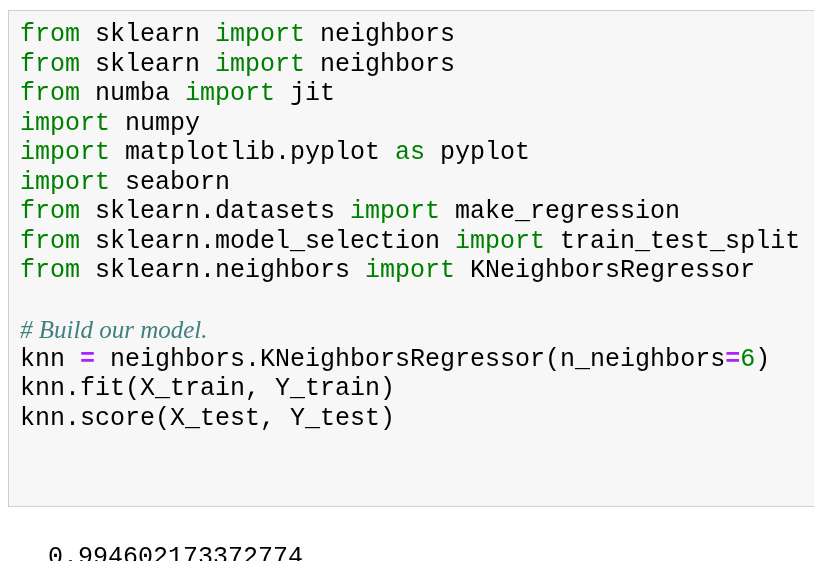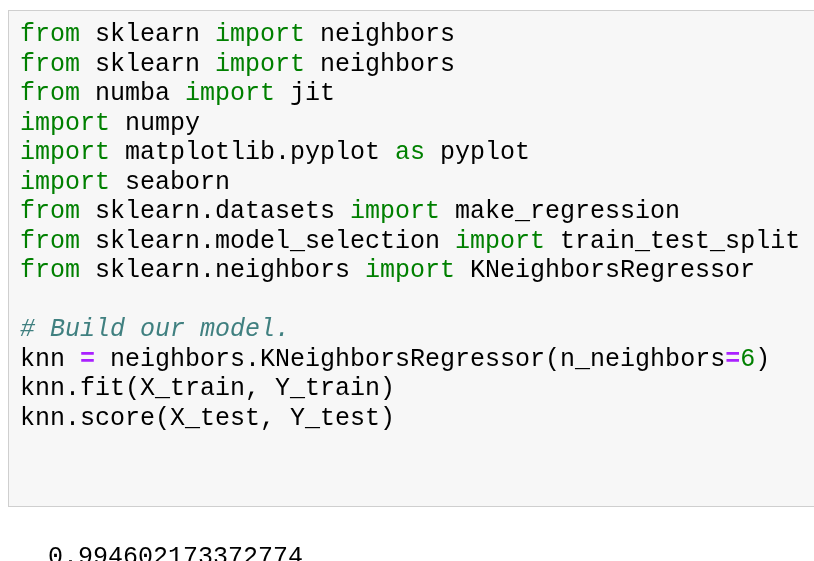--- a/index.html
+++ b/index.html
@@ -31,21 +31,21 @@
     font-family: "Liberation Mono", monospace;
     font-size: 25px;
     line-height: 29.5px;
     color: var(--text-color, #000000);
   }
   .code-line {
     white-space: pre;
     height: 29.5px;
   }
   .tok-kw  { color: var(--kw-color, #008000); font-weight: normal; }
-  .tok-com { color: var(--com-color, #408080); font-style: italic; }
+  .tok-com { color: var(--com-color, #408080); font-style: italic; font-family: Liberation Serif, serif; }
   .tok-op  { color: var(--op-color, #aa22ff); font-weight: bold; }
   .tok-num { color: var(--num-color, #008000); }
   .tok-txt { color: var(--text-color, #000000); }
   .output {
     position: absolute;
     left: 18px;
     top: 513px;
     font-family: "Liberation Mono", monospace;
     font-size: 25px;
     line-height: 29.5px;

